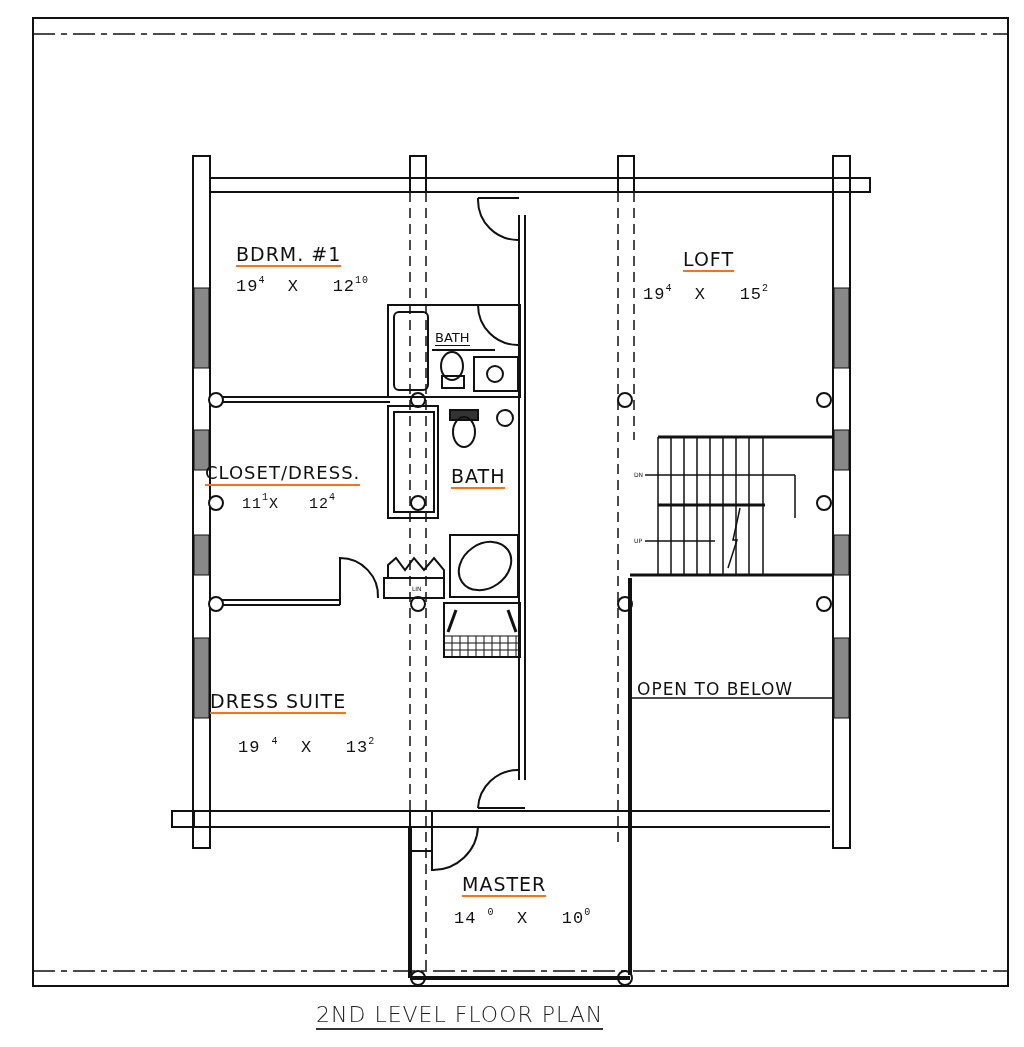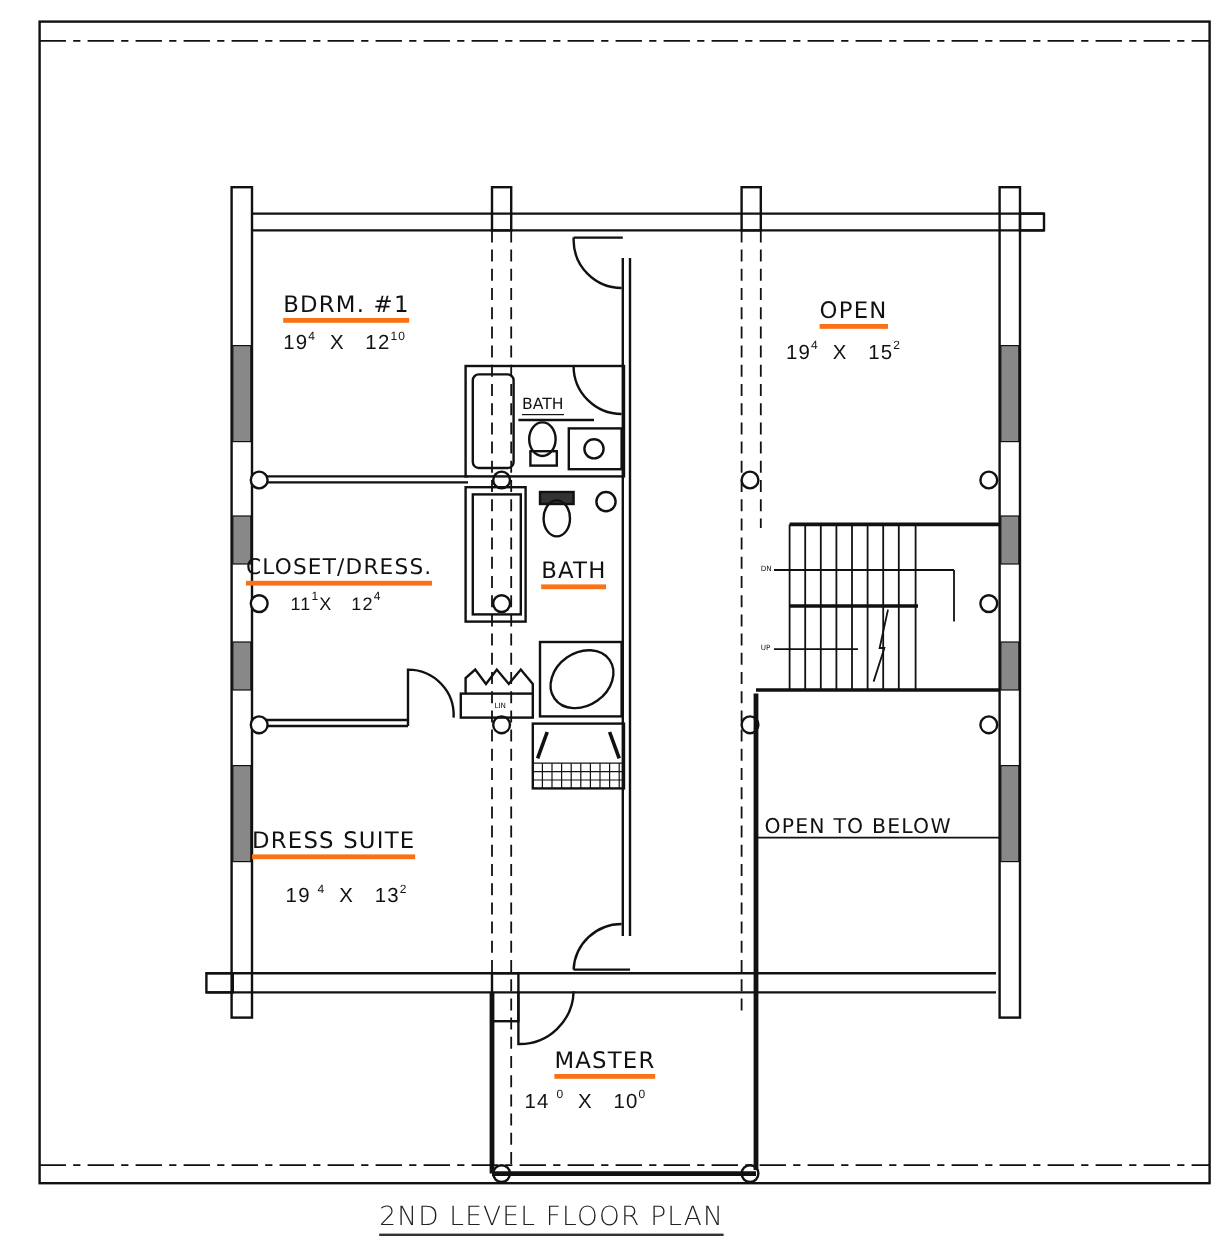--- a/index.html
+++ b/index.html
@@ -1,19 +1,19 @@
 <!DOCTYPE html>
 <html><head>
   <meta charset="utf-8">
   <style>
     html, body { margin: 0; padding: 0; background: #ffffff; }
     body { width: 1024px; height: 1047px; position: relative; overflow: hidden; font-family: "DejaVu Sans", sans-serif; }
     #plan { position: absolute; left: 0; top: 0; width: 1024px; height: 1047px; }
-    .room-label { position: absolute; font-family: "DejaVu Sans", sans-serif; font-size: 19px; color: #111; letter-spacing: 1px; border-bottom: 4px solid #f97316; line-height: 22px; white-space: nowrap; }
-    .room-dim { position: absolute; font-family: Liberation Sans, sans-serif; font-size: 17px; color: #111; letter-spacing: 1px; white-space: nowrap; }
+    .room-label { position: absolute; font-family: "DejaVu Sans", sans-serif; font-size: 19px; color: #111; letter-spacing: 1px; border-bottom: 2px solid #f97316; line-height: 22px; white-space: nowrap; }
+    .room-dim { position: absolute; font-family: Liberation Mono, monospace; font-size: 17px; color: #111; letter-spacing: 1px; white-space: nowrap; }
     .room-dim sup { font-size: 10px; vertical-align: 8px; }
     .small-label { position: absolute; font-family: "DejaVu Sans", sans-serif; font-size: 13px; color: #111; white-space: nowrap; border-bottom: 1px solid #111; line-height: 15px; }
     .tiny-label { position: absolute; font-family: "DejaVu Sans", sans-serif; font-size: 6px; color: #111; white-space: nowrap; }
     .title { position: absolute; left: 316px; top: 1002px; font-family: "DejaVu Sans", sans-serif; font-size: 22px; letter-spacing: 1px; color: #222; border-bottom: 2px solid #333; line-height: 26px; white-space: nowrap; font-weight: 300; text-align: center; }
   </style>
 </head>
 <body>
 
 <svg id="plan" viewBox="0 0 1024 1047" xmlns="http://www.w3.org/2000/svg">
   <g fill="none" stroke="#111" stroke-width="2">
@@ -155,42 +155,42 @@
     <path d="M432 827 L432 870 A45 45 0 0 0 478 826"></path>
     <rect x="410" y="811" width="22" height="40"></rect>
   </g>
 </svg>
 
 <div class="room-label" style="left:236px; top:243px;">BDRM. #1</div>
 <div class="room-dim" style="left:236px; top:275px;">
   <span>19</span><sup>4</sup>&nbsp;&nbsp;<span>X</span>&nbsp;&nbsp;&nbsp;<span>12</span><sup>10</sup>
 </div>
 
-<div class="room-label" style="left:683px; top:248px;">OPEN</div>
-<div class="room-dim" style="left:643px; top:283px;margin-left:12px;">
+<div class="room-label" style="left:683px; top:248px;">LOFT</div>
+<div class="room-dim" style="left:643px; top:283px;">
   <span>19</span><sup>4</sup>&nbsp;&nbsp;<span>X</span>&nbsp;&nbsp;&nbsp;<span>15</span><sup>2</sup>
 </div>
 
 <div class="room-label" style="left:205px; top:462px; font-size:18px;">CLOSET/DRESS.</div>
 <div class="room-dim" style="left:242px; top:492px; font-size:15px;">
   <span>11</span><sup>1</sup><span>X</span>&nbsp;&nbsp;&nbsp;<span>12</span><sup>4</sup>
 </div>
 
 <div class="room-label" style="left:451px; top:465px;">BATH</div>
 <div class="small-label" style="left:435px; top:330px;">BATH</div>
 
 <div class="room-label" style="left:210px; top:690px;">DRESS SUITE</div>
 <div class="room-dim" style="left:238px; top:720px;margin-top:16px;">
   <span>19</span>&nbsp;<sup>4</sup>&nbsp;&nbsp;<span>X</span>&nbsp;&nbsp;&nbsp;<span>13</span><sup>2</sup>
 </div>
 
 <div class="room-label" style="left:637px; top:678px; font-size:17px; border-bottom:none;">OPEN TO BELOW</div>
 
 <div class="room-label" style="left:462px; top:873px;">MASTER</div>
-<div class="room-dim" style="left:437px; top:907px;">
+<div class="room-dim" style="left:454px; top:907px;">
   <span>14</span>&nbsp;<sup>0</sup>&nbsp;&nbsp;<span>X</span>&nbsp;&nbsp;&nbsp;<span>10</span><sup>0</sup>
 </div>
 
 <div class="tiny-label" style="left:634px; top:471px;">DN</div>
 <div class="tiny-label" style="left:634px; top:537px;">UP</div>
 <div class="tiny-label" style="left:412px; top:585px;">LIN</div>
 
 <div class="title">2ND LEVEL FLOOR PLAN</div>
 
 </body></html>

